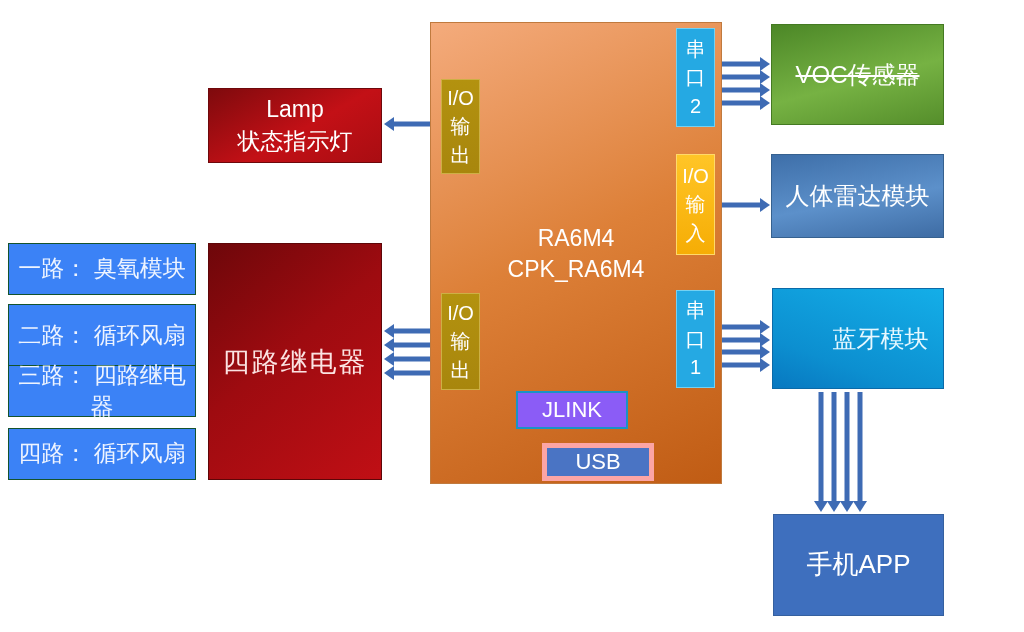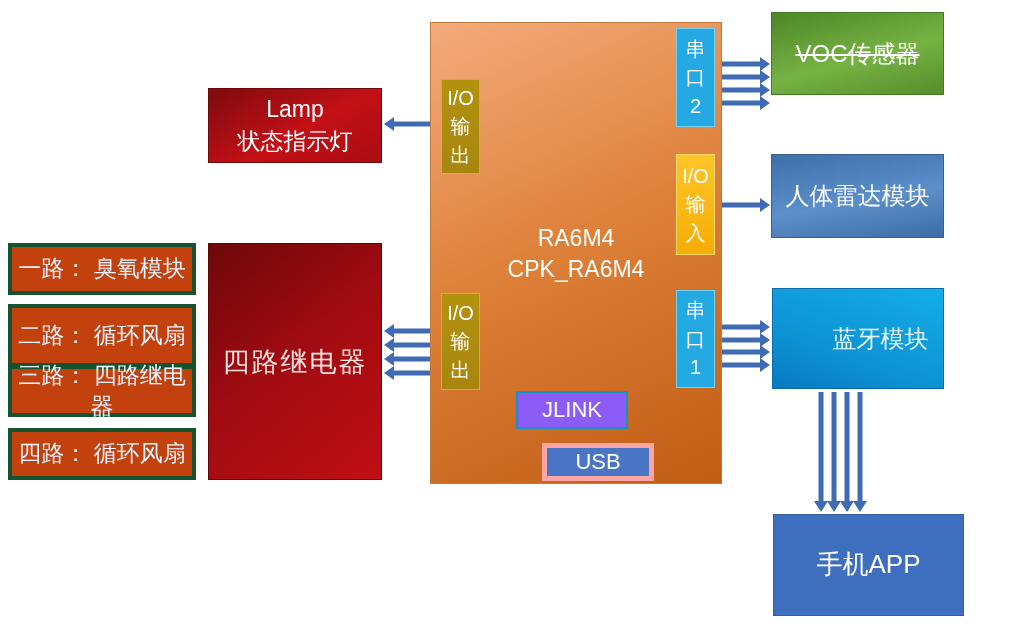--- a/index.html
+++ b/index.html
@@ -8,21 +8,21 @@
     font-family:"Liberation Sans","DejaVu Sans",sans-serif;
   }
   .canvas *{box-sizing:border-box;}
   .block{
     position:absolute;display:flex;flex-direction:column;align-items:center;justify-content:center;
     color:#ffffff;text-align:center;
   }
   
   .red-grad{background:linear-gradient(150deg,#7e0a0d 0%,#c31016 55%,#a90d12 100%);border:1px solid #6e080b;}
   .relay-grad{background:linear-gradient(140deg,#6e070a 0%,#9e0b10 45%,#c00f15 100%);border:1px solid #5e0608;color:#fbe3e2;}
-  .chan-blue{background:#c2410c;border:4px solid #14532d;color:#eef4ff;}
+  .chan-blue{background:#3b82f6;border:1px solid #14532d;color:#eef4ff;}
   .mcu-grad{background:linear-gradient(155deg,#f4ab7c 0%,#dd8038 48%,#c05c14 100%);border:1px solid #c07a3e;}
   .gold{background:linear-gradient(180deg,#b3920f 0%,#a8860d 100%);border:1px solid #cdb045;}
   .amber{background:linear-gradient(180deg,#ffc527 0%,#f6ad05 100%);border:1px solid #ffd96a;}
   .cyan{background:#25a9e3;border:1px solid #74d1f2;}
   .jlink-cyan{background:#8b5cf6;border:2px solid #1a93c4;}
   .usb-blue{background:#4a74c4;border:5px solid #fca5a5;margin-left:26px;}
   .voc-grad{background:linear-gradient(165deg,#4c8727 0%,#76b243 55%,#558e2b 100%);border:1px solid #447a22;}
   .radar-grad{background:linear-gradient(170deg,#3e6fa9 0%,#5c90ca 55%,#3e6ca4 100%);border:1px solid #36movie618f;border:1px solid #36618f;}
   .bt-grad{background:linear-gradient(200deg,#14aee8 0%,#0c8fd0 70%,#0878c0 100%);border:1px solid #0b6aa8;color:#e6f8ff;padding-left:45px;}
   .app-blue{background:#3e6fbe;border:1px solid #35609f;}
@@ -176,26 +176,26 @@
   <div class="block chan-blue t23" style="left:8px;top:304px;width:188px;height:63px;">
     <span>二路： 循环风扇</span>
   </div>
   <div class="block chan-blue t23" style="left:8px;top:365px;width:188px;height:52px;">
     <span>三路： 四路继电器</span>
   </div>
   <div class="block chan-blue t23" style="left:8px;top:428px;width:188px;height:52px;">
     <span>四路： 循环风扇</span>
   </div>
 
-  <div class="block voc-grad t24" style="left:771px;top:12px;width:173px;height:83px;">
+  <div class="block voc-grad t24" style="left:771px;top:24px;width:173px;height:101px;">
     <span class="strike">VOC传感器</span>
   </div>
   <div class="block radar-grad t24" style="left:771px;top:154px;width:173px;height:84px;">
     <span>人体雷达模块</span>
   </div>
   <div class="block bt-grad t24" style="left:772px;top:288px;width:172px;height:101px;">
     <span>蓝牙模块</span>
   </div>
-  <div class="block app-blue t26" style="left:773px;top:514px;width:191px;height:102px;align-items:center;">
+  <div class="block app-blue t26" style="left:773px;top:514px;width:171px;height:102px;align-items:center;">
     <span>手机APP</span>
   </div>
 
 </div>
 
 </body></html>

